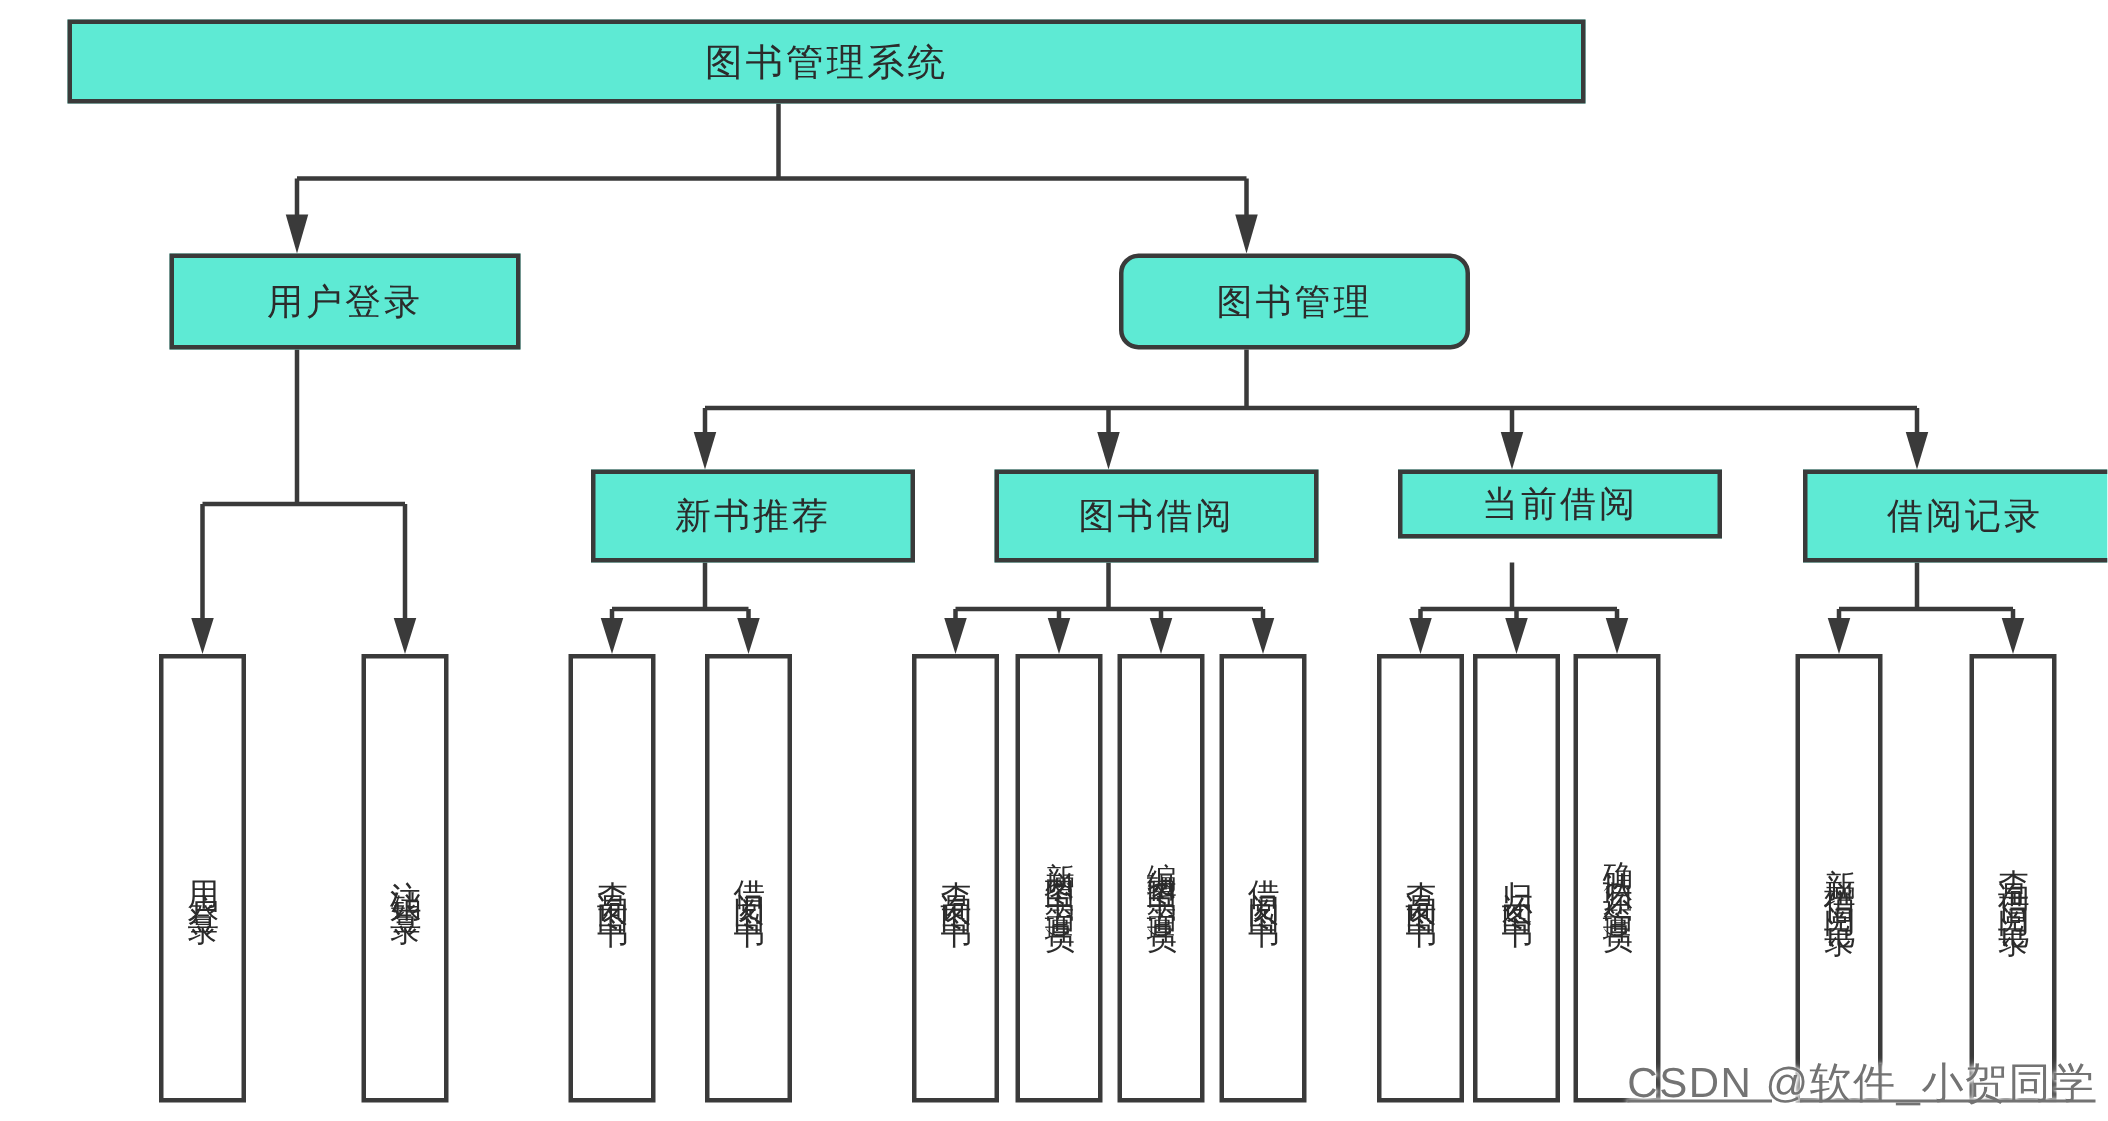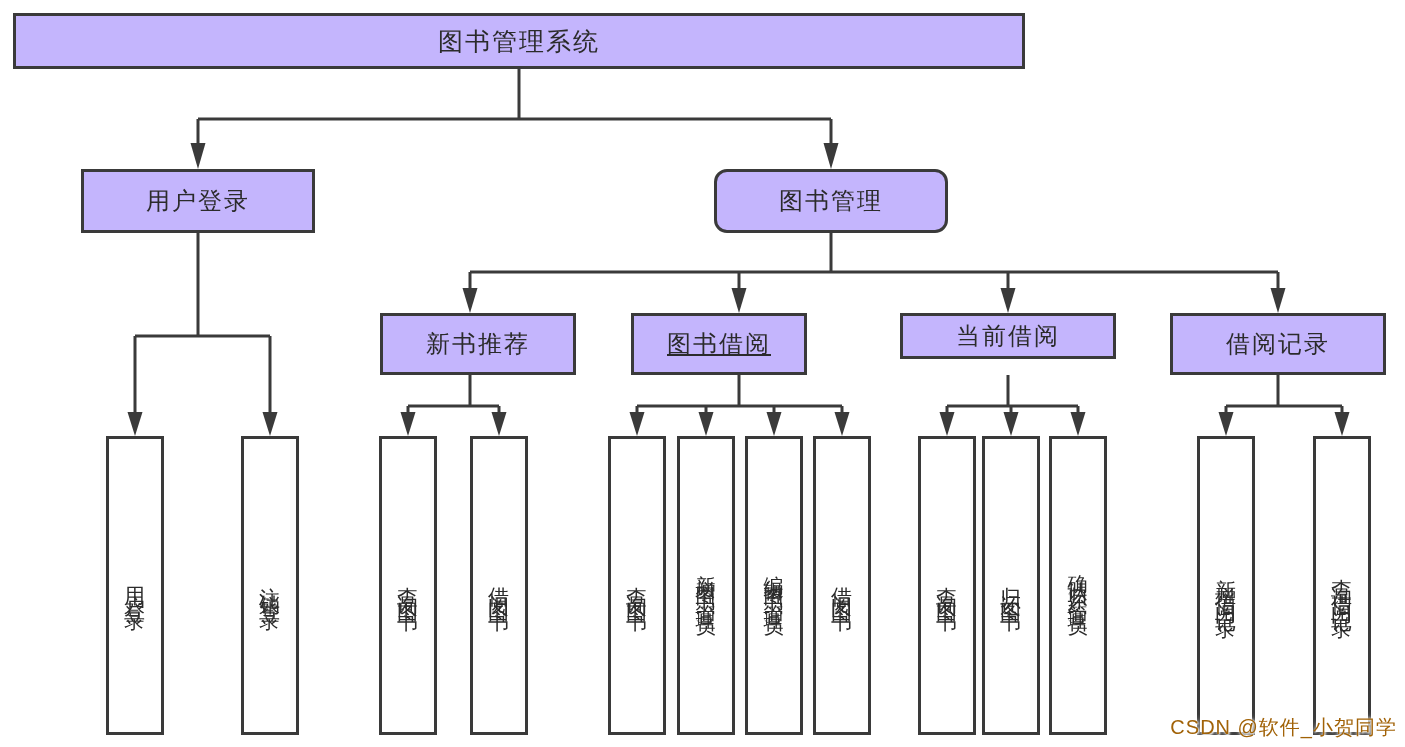--- a/index.html
+++ b/index.html
@@ -14,26 +14,27 @@
   }
   #connectors {
     position: absolute;
     left: 0; top: 0;
     width: 1405px; height: 747px;
     z-index: 0;
   }
   .hbox {
     position: absolute;
     box-sizing: border-box;
-    background: #c4b5fd;
+    background: #5eead4;
     border: 3px solid #3a3a3a;
     display: flex;
     align-items: center;
     justify-content: center;
     z-index: 1;
+    margin-left: 32px;
   }
   .hbox span {
     font-size: 24px;
     letter-spacing: 2px;
     white-space: nowrap;
   }
   .title .hbox-label, .title span { font-size: 25px; }
   .vbox {
     position: absolute;
     box-sizing: border-box;
@@ -53,26 +54,27 @@
     font-size: 21px;
     letter-spacing: 8px;
     line-height: 1;
     white-space: nowrap;
   }
   .vbox.long span { letter-spacing: 6px; font-size: 20px; }
   #watermark {
     position: absolute;
     right: 8px;
     bottom: 6px;
-    font-size: 20px;
-    color: #a16207;
+    font-size: 28px;
+    color: #737373;
     letter-spacing: 1px;
     z-index: 2;
     text-shadow: 0 0 3px #ffffff, 0 0 6px #ffffff, 1px 1px 2px #ffffff;
     white-space: nowrap;
+    text-decoration: underline;
   }
 </style>
 </head>
 <body>
 
 <div id="canvas">
 
   <svg id="connectors" viewBox="0 0 1405 747" xmlns="http://www.w3.org/2000/svg">
     <g stroke="#3a3a3a" stroke-width="3" fill="none">
 
@@ -120,24 +122,24 @@
     <span>图书管理系统</span>
   </div>
 
   <div class="hbox" style="left:81px; top:169px; width:234px; height:64px;">
     <span>用户登录</span>
   </div>
   <div class="hbox" style="left:714px; top:169px; width:234px; height:64px;border-radius:13px;">
     <span>图书管理</span>
   </div>
 
-  <div class="hbox" style="left:380px; top:313px; width:196px; height:62px;">
+  <div class="hbox" style="left:362px; top:313px; width:216px; height:62px;">
     <span>新书推荐</span>
   </div>
-  <div class="hbox" style="left:631px; top:313px; width:176px; height:62px;text-decoration:underline;">
+  <div class="hbox" style="left:631px; top:313px; width:216px; height:62px;">
     <span>图书借阅</span>
   </div>
   <div class="hbox" style="left:900px; top:313px; width:216px; height:46px;">
     <span>当前借阅</span>
   </div>
   <div class="hbox" style="left:1170px; top:313px; width:216px; height:62px;">
     <span>借阅记录</span>
   </div>
 
   <div class="vbox" style="left:106px;">

